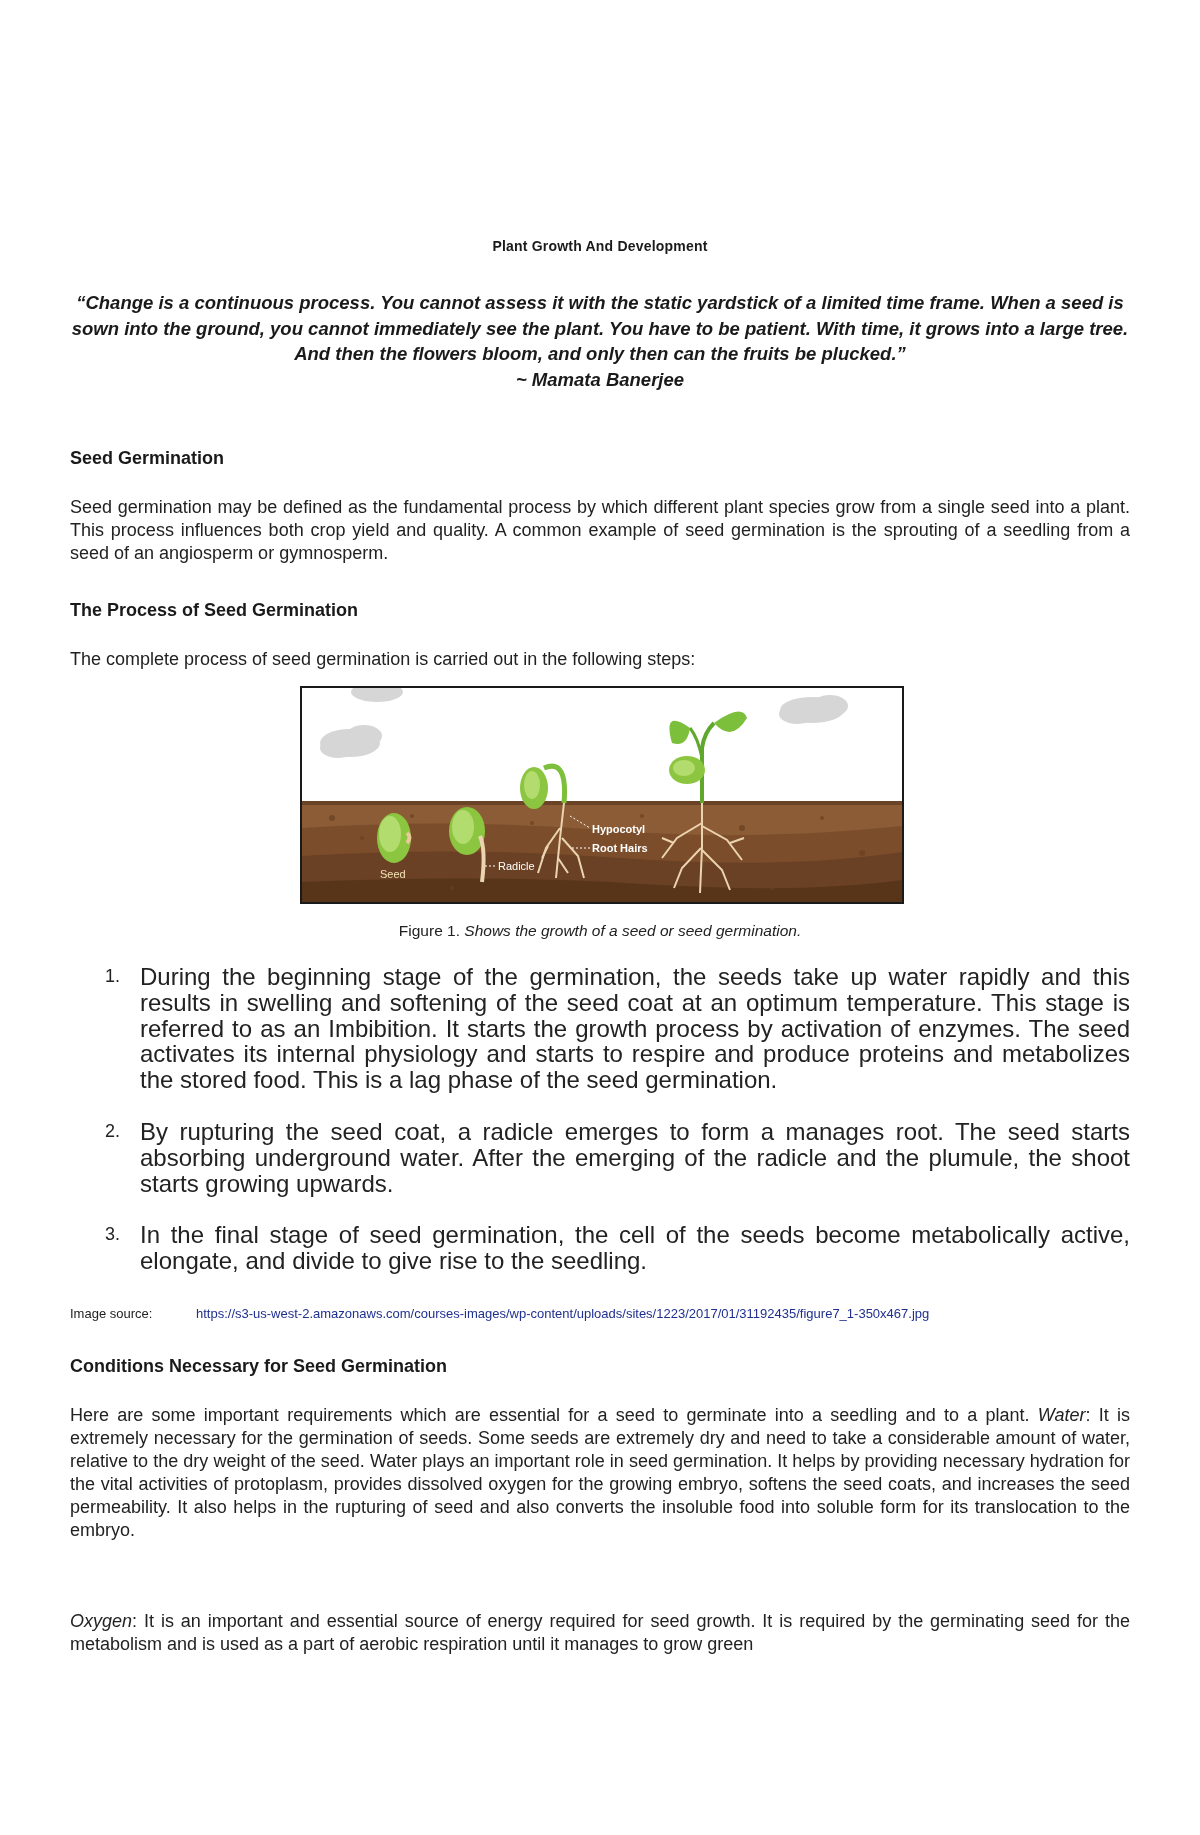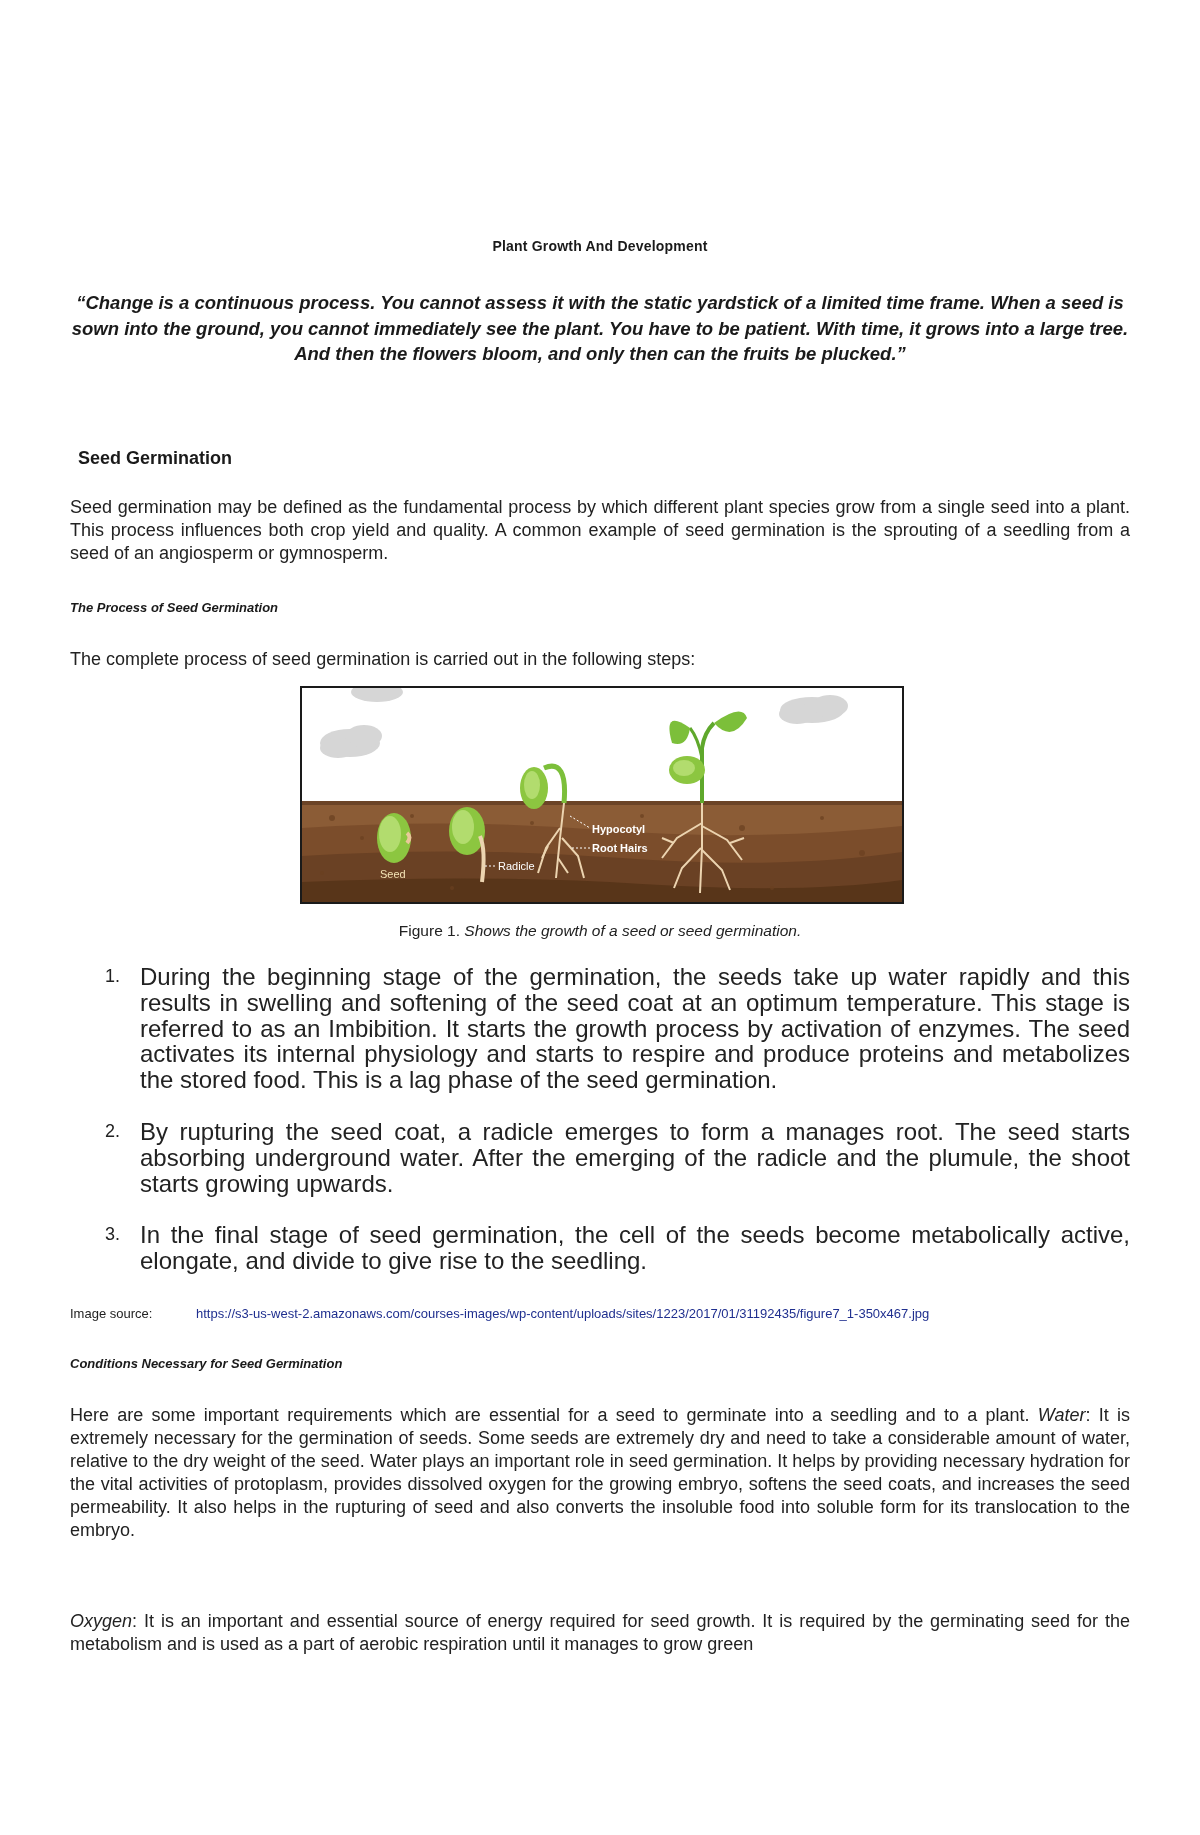--- a/index.html
+++ b/index.html
@@ -38,30 +38,29 @@
       width: 1060px;
       text-align: center;
       font-weight: bold;
       font-style: italic;
       font-size: 18.5px;
       line-height: 25.5px;
     }
     .quote .author { display: block; }
     .h-bold {
       position: absolute;
-      left: 8px;
+      left: 0;
       font-weight: bold;
       font-size: 18px;
     }
     .h-bi {
       position: absolute;
       left: 0;
       font-weight: bold;
-      font-style: italic;
-      font-size: 13px;
+      font-size: 18px;
     }
     .para {
       position: absolute;
       left: 0;
       width: 1060px;
       font-size: 18px;
       line-height: 23px;
       text-align: justify;
       color: #222;
     }
@@ -124,20 +123,21 @@
   </style>
 </head>
 <body>
 
 <div class="page">
 
   <div class="doc-title">Plant Growth And Development</div>
 
   <div class="quote">
     <span>“Change is a continuous process. You cannot assess it with the static yardstick of a limited time frame. When a seed is sown into the ground, you cannot immediately see the plant. You have to be patient. With time, it grows into a large tree. And then the flowers bloom, and only then can the fruits be plucked.”</span>
+    <span class="author">~ Mamata Banerjee</span>
   </div>
 
   <div class="h-bold" style="top:448px;">Seed Germination</div>
 
   <div class="para" style="top:496px;">Seed germination may be defined as the fundamental process by which different plant species grow from a single seed into a plant. This process influences both crop yield and quality. A common example of seed germination is the sprouting of a seedling from a seed of an angiosperm or gymnosperm.</div>
 
   <div class="h-bi" style="top:600px;">The Process of Seed Germination</div>
 
   <div class="para" style="top:648px;">The complete process of seed germination is carried out in the following steps:</div>
 

